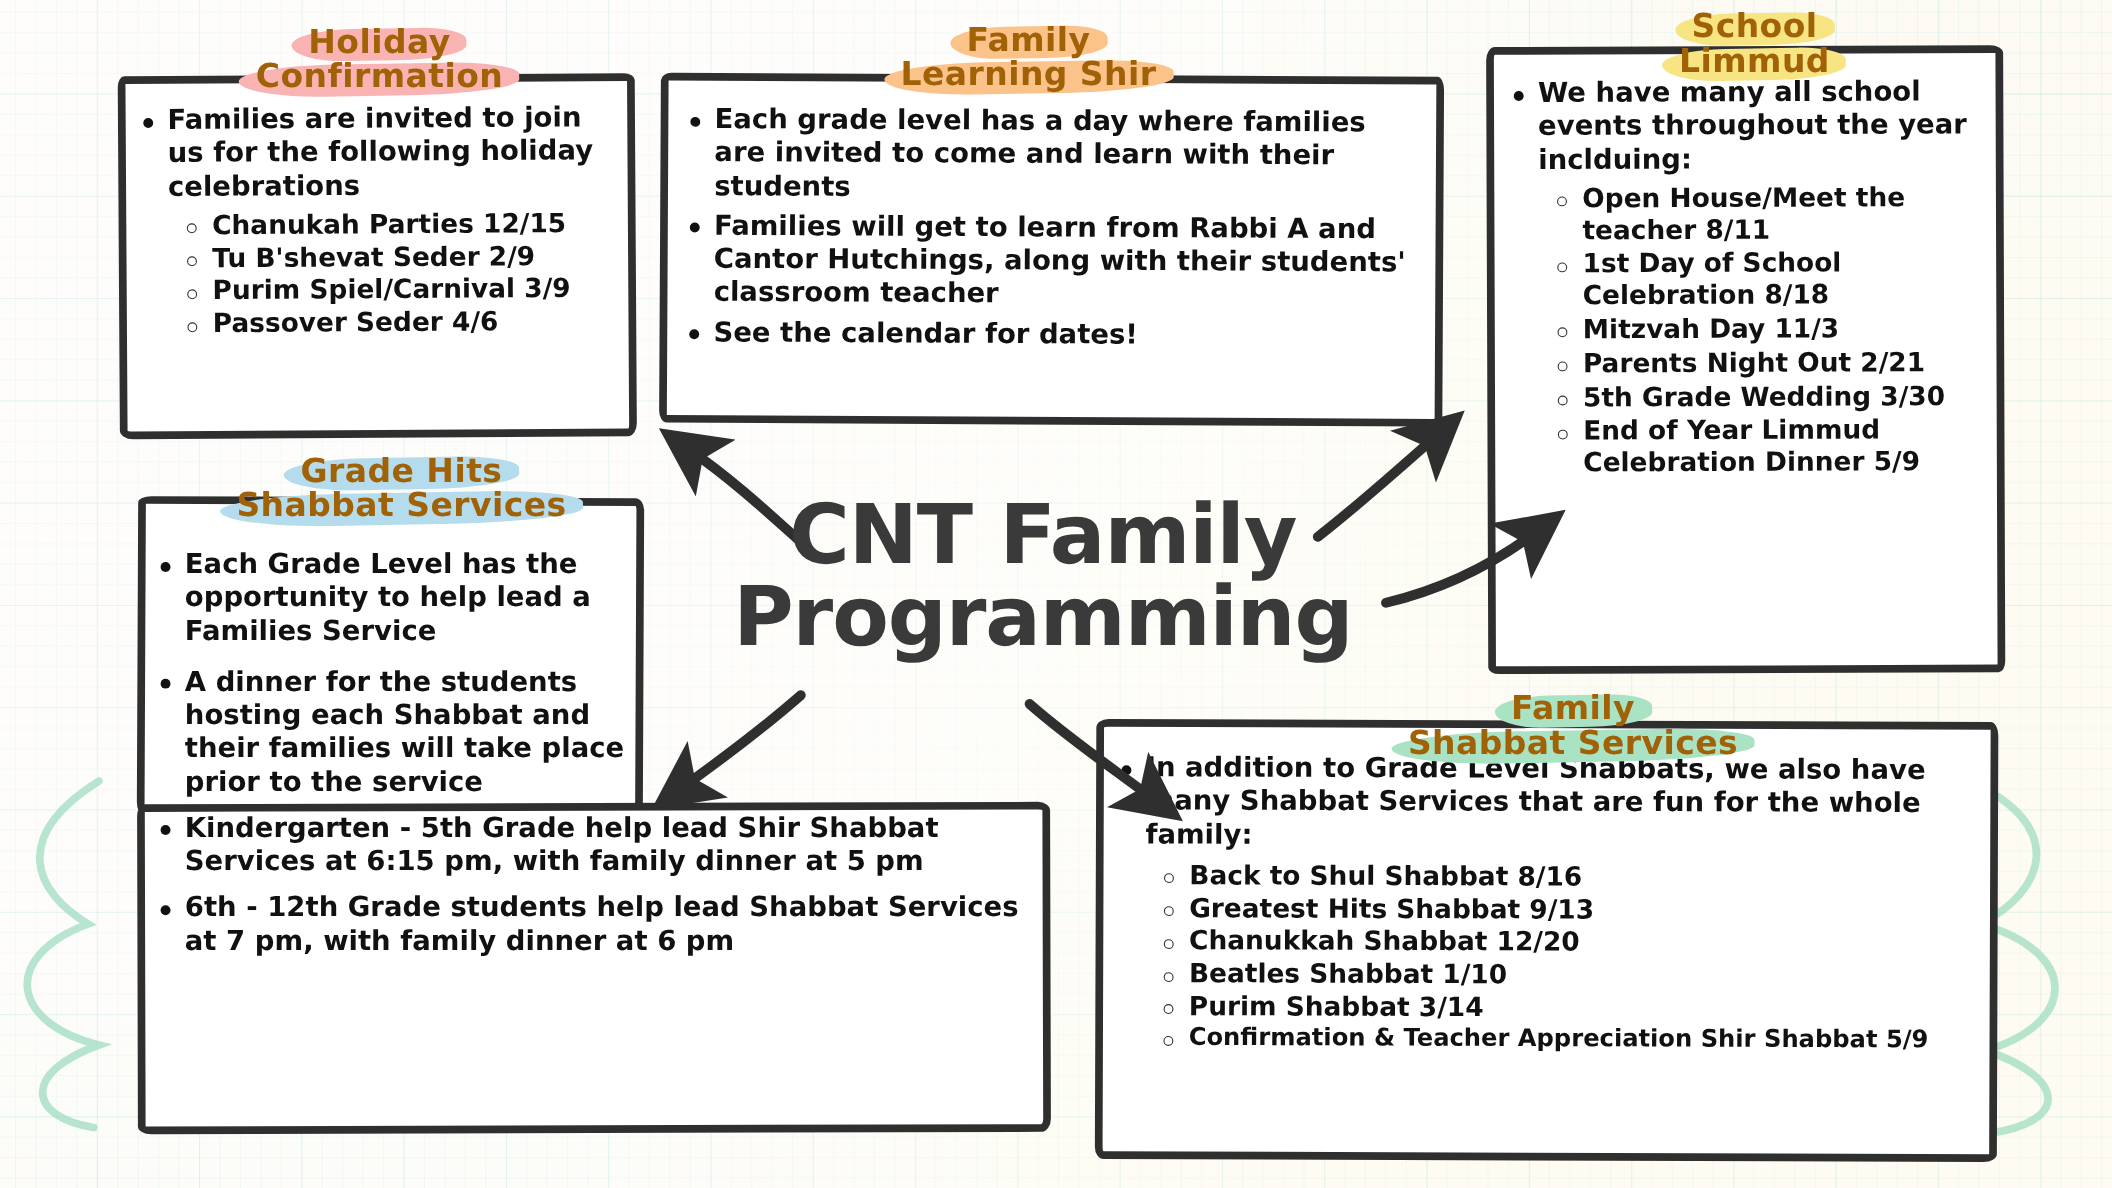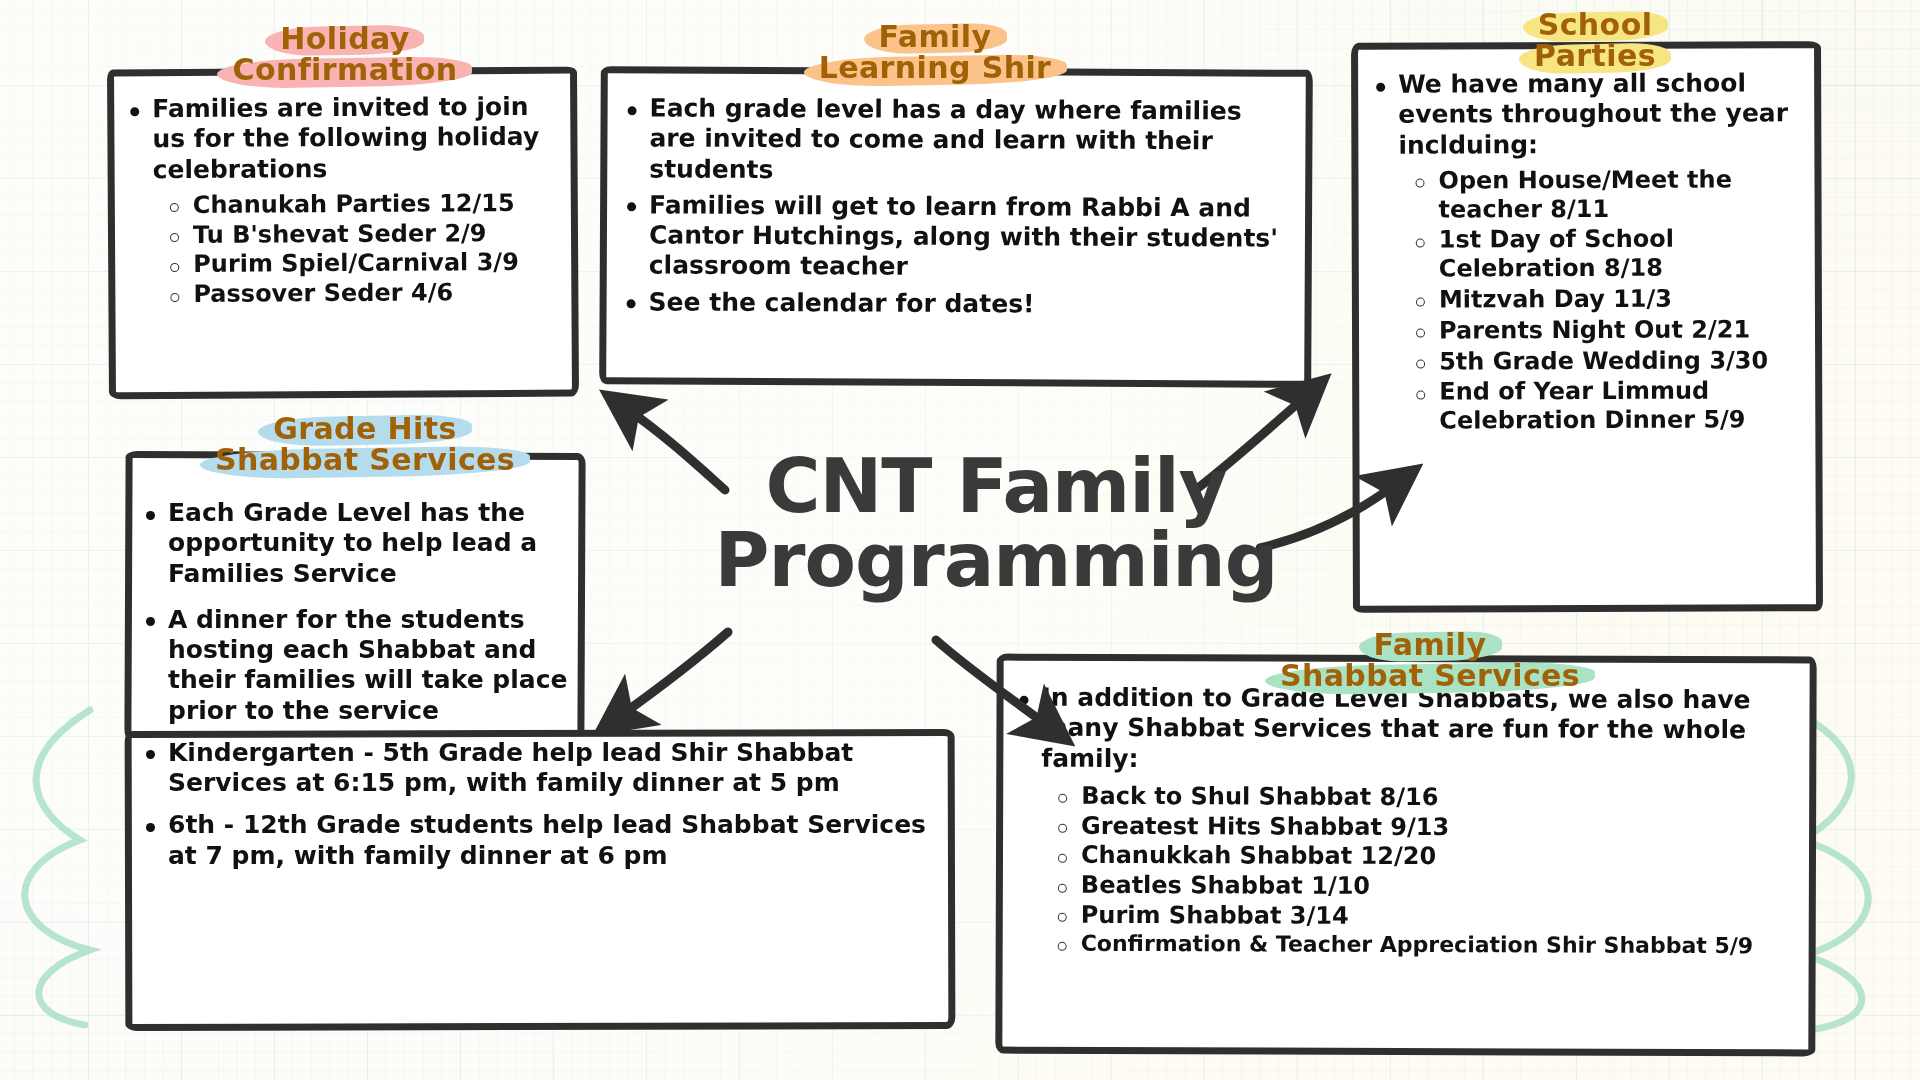--- a/index.html
+++ b/index.html
@@ -139,21 +139,21 @@
 </svg>
 <svg class="arrow" style="left:920px;top:630px;width:150px;height:110px;">
   <defs>
       <marker id="ah5" markerWidth="7" markerHeight="7" refX="3.2" refY="3.5" orient="auto">
     <path d="M0,0 L7,3.5 L0,7 L1.6,3.5 Z" fill="#2f2f2f"></path>
       </marker>
     </defs>
   <path d="M16,10 C50,40 88,66 128,96" stroke="#2f2f2f" stroke-width="9" fill="none" stroke-linecap="round" marker-end="url(#ah5)"></path>
 </svg>
 
-<div id="title" style="left:696px;top:450px;width:600px;">
+<div id="title" style="left:648px;top:450px;width:600px;">
   <div>CNT Family</div>
   <div>Programming</div>
 </div>
 
 <div class="heading" style="left:185px;top:22px;width:320px;">
   <div><span class="hl hl-pink">Holiday</span></div>
   <div style="margin-top:-3px;"><span class="hl hl-pink">Confirmation</span></div>
 </div>
 <div class="card r1" style="left:108px;top:68px;width:470px;height:330px;">
   <ul class="bl" style="padding:18px 16px 0 10px;">
@@ -174,21 +174,21 @@
 <div class="card r2" style="left:600px;top:68px;width:712px;height:318px;">
   <ul class="bl" style="padding:20px 22px 0 14px;">
     <li>Each grade level has a day where families are invited to come and learn with their students</li>
     <li>Families will get to learn from Rabbi A and Cantor Hutchings, along with their students' classroom teacher</li>
     <li>See the calendar for dates!</li>
   </ul>
 </div>
 
 <div class="heading" style="left:1470px;top:8px;width:250px;">
   <div><span class="hl hl-yellow">School</span></div>
-  <div style="margin-top:-3px;"><span class="hl hl-yellow">Parties</span></div>
+  <div style="margin-top:-3px;"><span class="hl hl-yellow">Limmud</span></div>
 </div>
 <div class="card r3" style="left:1352px;top:42px;width:470px;height:570px;">
   <ul class="bl" style="padding:20px 14px 0 12px;">
     <li>We have many all school events throughout the year inclduing:</li>
   </ul>
   <ul class="sub" style="padding:0 10px 0 50px;">
     <li>Open House/Meet the teacher 8/11</li>
     <li>1st Day of School Celebration 8/18</li>
     <li>Mitzvah Day 11/3</li>
     <li>Parents Night Out 2/21</li>

